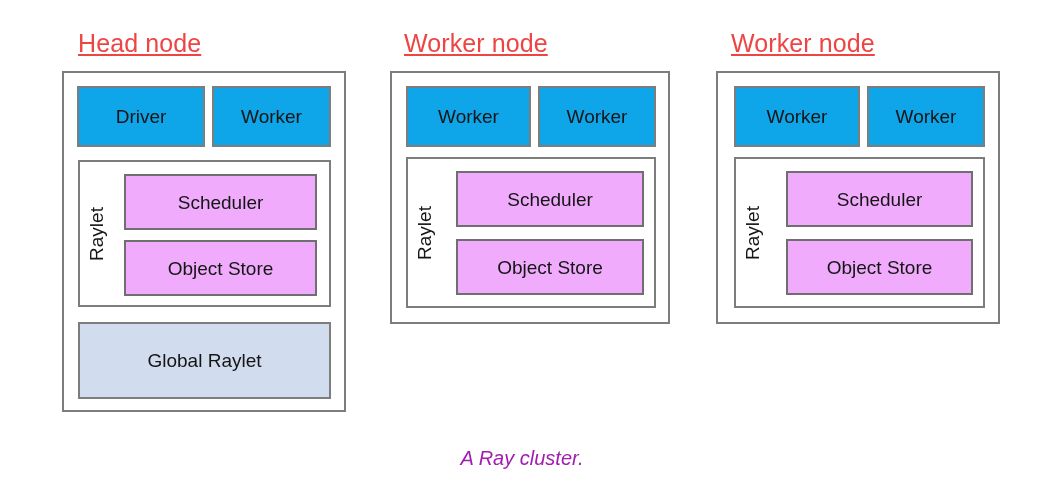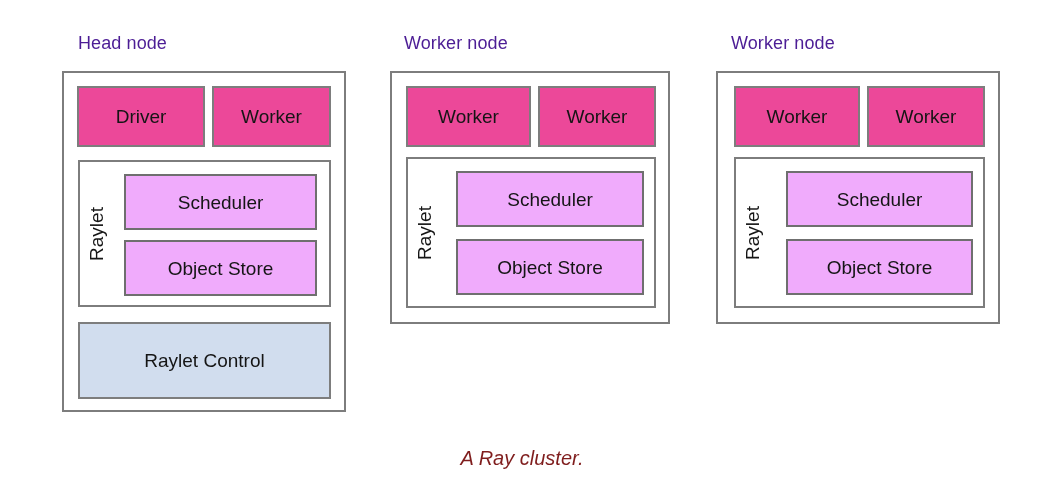--- a/index.html
+++ b/index.html
@@ -17,25 +17,26 @@
   }
 
   .canvas {
     position: absolute;
     inset: 0;
   }
 
   
   .node-title {
     position: absolute;
-    font-size: 18px;
+    font-size: 25px;
     line-height: 22px;
-    color: #4c1d95;
+    color: #ef4444;
     white-space: nowrap;
     letter-spacing: 0.1px;
+    text-decoration: underline;
   }
 
   
   .node {
     position: absolute;
     border: 2px solid #7d7d7d;
     background: #ffffff;
     box-sizing: border-box;
   }
 
@@ -47,21 +48,21 @@
     background: #f0abfc;
     display: flex;
     align-items: center;
     justify-content: center;
     text-align: center;
     font-size: 19px;
     line-height: 23px;
     color: #151515;
   }
   .box.proc {
-    background: #ec4899;
+    background: #0ea5e9;
   }
   .box.gcs {
     background: #d1ddee;
   }
   .box.plain {
     border: 2px solid #6f6f6f;
   }
 
   
   .raylet {
@@ -89,21 +90,21 @@
   }
 
   
   .caption {
     position: absolute;
     left: 0;
     right: 0;
     text-align: center;
     font-style: italic;
     font-size: 20px;
-    color: #7f1d1d;
+    color: #a21caf;
   }
 </style>
 </head>
 <body>
 
 <div class="canvas">
 
   <div class="node-title" style="left:78px; top:32px;">Head node</div>
 
   <div class="node" style="left:62px; top:71px; width:284px; height:341px;">
@@ -122,21 +123,21 @@
       </div>
       <div class="box plain" style="left:44px; top:12px; width:193px; height:56px;">
         <span>Scheduler</span>
       </div>
       <div class="box plain" style="left:44px; top:78px; width:193px; height:56px;">
         <span>Object Store</span>
       </div>
     </div>
 
     <div class="box gcs" style="left:14px; top:249px; width:253px; height:77px; flex-direction:column;">
-      <div>Raylet Control</div>
+      <div>Global Raylet</div>
     </div>
   </div>
 
   <div class="node-title" style="left:404px; top:32px;">Worker node</div>
 
   <div class="node" style="left:390px; top:71px; width:280px; height:253px;">
 
     <div class="box proc" style="left:14px; top:13px; width:125px; height:61px;">
       <span>Worker</span>
     </div>

